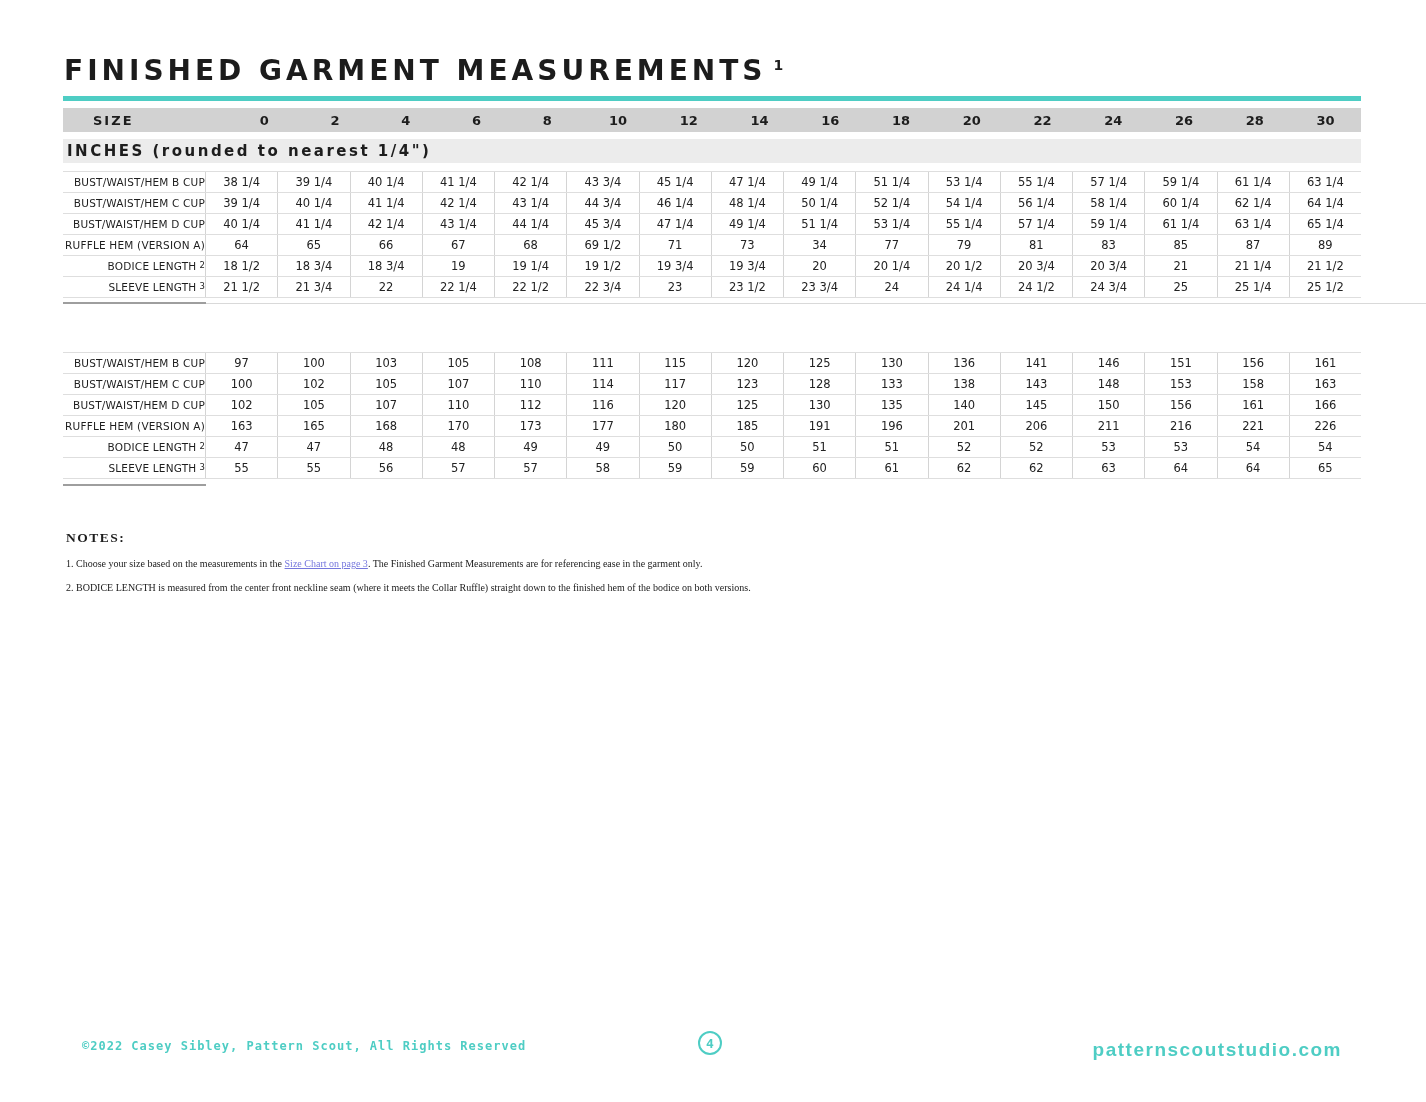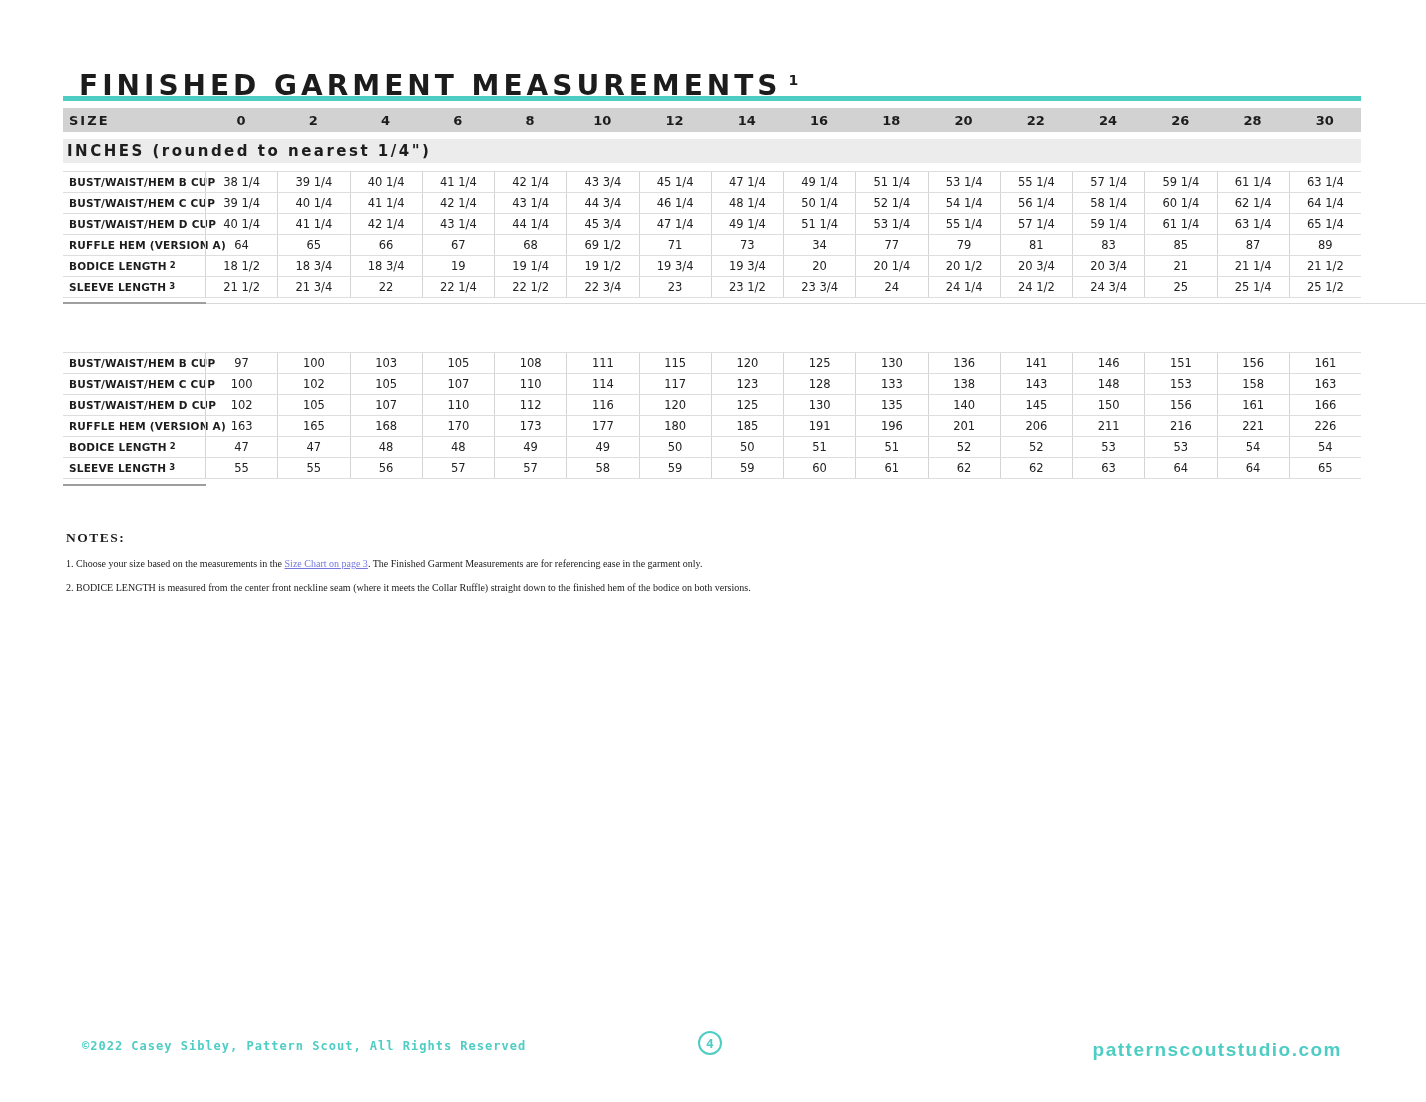--- a/index.html
+++ b/index.html
@@ -1,40 +1,40 @@
 <!DOCTYPE html>
 <html style="--accent: #4ECDC4; --sizebar: #d2d2d2; --secbar: #ececec; --link: #7577dd;"><head>
 <meta charset="utf-8">
 <style>
   :root { --accent:#4ECDC4; --link:#7577dd; --sizebar:#d2d2d2; --secbar:#ececec; }
   * { box-sizing:border-box; }
   body { margin:0; background:#fff; }
   .page { position:relative; width:1426px; height:1102px; background:#fff; overflow:hidden;
           font-family:"DejaVu Sans","Liberation Sans",sans-serif; color:#1d1d1d; }
 
-  .page-title { position:absolute; left:63px; top:53px; margin:16px; font-size:28px; font-weight:bold;
+  .page-title { position:absolute; left:63px; top:53px; margin:1px; font-size:28px; font-weight:bold;
                 letter-spacing:4px; color:#1c1c1c; white-space:nowrap; }
   .page-title sup { font-size:14px; margin-left:7px; letter-spacing:0; }
 
   .teal-rule { position:absolute; left:63px; top:96px; width:1298px; height:5px; background:var(--accent); }
 
   .size-bar { position:absolute; left:63px; top:108px; width:1298px; height:24px; background:var(--sizebar);
               display:flex; align-items:center; }
-  .size-bar .lcell { width:142px; padding-left:6px; font-weight:bold; font-size:13px; letter-spacing:2px; }
+  .size-bar .lcell { width:142px; padding-left:6px; font-weight:bold; font-size:13px; letter-spacing:2px;margin-left:24px; }
   .size-bar .vcell { flex:1; text-align:center; font-weight:bold; font-size:13px; }
 
   .section-bar { position:absolute; left:63px; width:1298px; height:24px; background:var(--secbar);
                  display:flex; align-items:center; padding-left:4px; font-weight:bold; font-size:15px;
                  letter-spacing:2.5px; white-space:nowrap; }
 
   .rows { position:absolute; left:63px; width:1298px; border-top:1px solid #dedede; }
   .trow { display:flex; height:21px; border-bottom:1px solid #dedede; align-items:center; }
   .trow .cell { height:100%; display:flex; align-items:center; }
-  .trow .label { width:142px; padding-left:6px; font-size:10.5px; font-weight:bold; letter-spacing:0.2px;
-                 white-space:nowrap; }
+  .trow .label { width:142px; padding-left:6px; font-size:10.5px; font-weight:normal; letter-spacing:0.2px;
+                 white-space:nowrap;justify-content:flex-end; }
   .trow .label sup { font-size:8.5px; margin-left:3px; position:relative; top:-1px; }
   .trow .value { flex:1; justify-content:center; font-size:11.5px; color:#222;
                  border-left:1px solid #d4d4d4; }
 
   .pagewide-line { position:absolute; left:63px; top:303px; width:1363px; height:1px; background:#d9d9d9; }
   .label-underline { position:absolute; left:63px; width:143px; height:2px; background:#9e9e9e; }
 
   .notes { position:absolute; left:66px; top:530px; width:1320px;font-family:Liberation Serif, serif; }
   .notes-heading { font-weight:bold; font-size:13.5px; letter-spacing:1.5px; margin-bottom:10px; }
   .note-line { font-size:10px; line-height:15px; margin-bottom:8.5px; color:#1a1a1a; }

